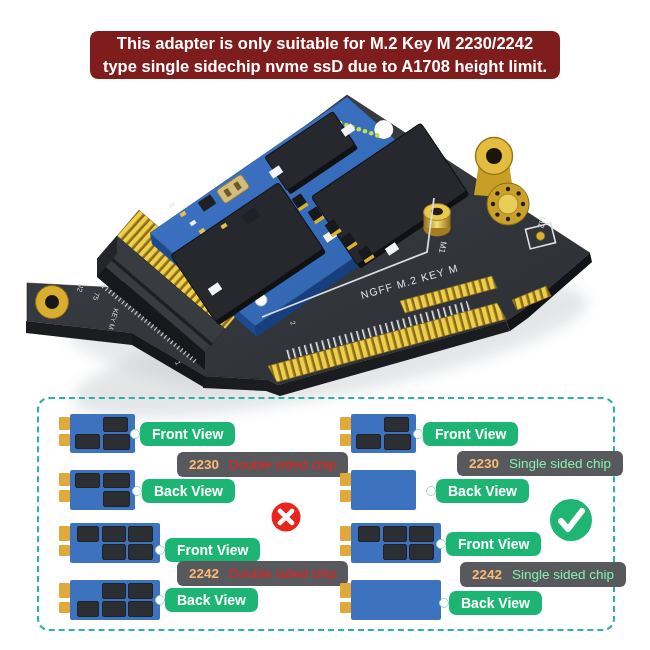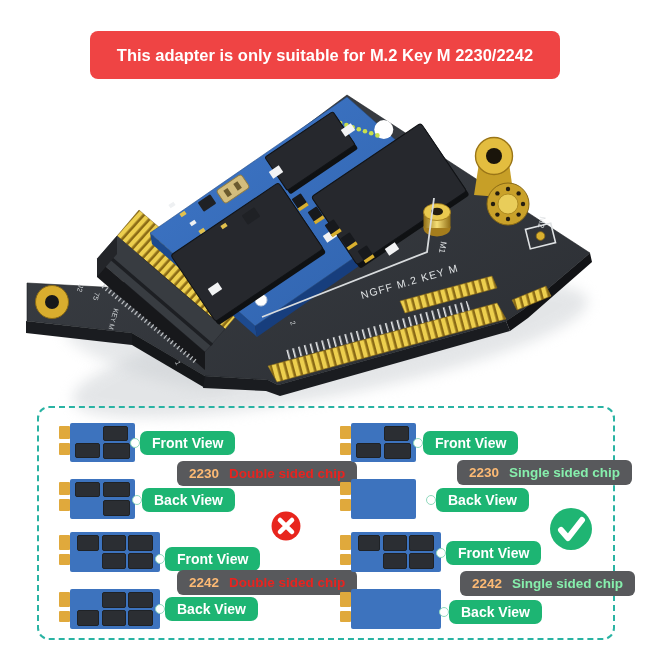--- a/index.html
+++ b/index.html
@@ -3,29 +3,29 @@
 <meta charset="utf-8">
 <style>
   html,body{margin:0;padding:0;}
   body{
     width:650px;height:650px;position:relative;background:#ffffff;overflow:hidden;
     font-family:"Liberation Sans","DejaVu Sans",sans-serif;
   }
   
   .banner{
     position:absolute;left:90px;top:31px;width:470px;height:48px;
-    background:#ef4444;border-radius:8px;color:#fff;
+    background:#7f1d1d;border-radius:8px;color:#fff;
     display:flex;flex-direction:column;align-items:center;justify-content:center;
     font-size:16.5px;font-weight:600;line-height:1.38;text-align:center;
   }
   
   .product-svg{position:absolute;left:0;top:0;width:650px;height:650px;}
   
   .panel{
-    position:absolute;left:37px;top:406px;width:578px;height:234px;
+    position:absolute;left:37px;top:397px;width:578px;height:234px;
     border:2.5px dashed #2ab3a3;border-radius:12px;box-sizing:border-box;text-align:right;
   }
   .abs{position:absolute;}
   .ssd-body{position:absolute;background:#3d73be;border-radius:2px;}
   .tab-seg{position:absolute;background:#e0a93c;border-radius:1px;}
   .chip{position:absolute;background:#2b2e33;border:1px solid #1f2226;border-radius:2px;box-sizing:border-box;}
   .pill{
     position:absolute;height:24px;background:#1db573;border-radius:7px;
     color:#fff;font-size:14px;font-weight:600;line-height:24px;
     padding:0 12px;white-space:nowrap;
@@ -33,30 +33,31 @@
   .pill::before{
     content:'';position:absolute;left:-10px;top:50%;margin-top:-5.5px;
     width:8px;height:8px;border-radius:50%;background:#fff;border:1.5px solid #8fd9bd;
   }
   .badge{
     position:absolute;height:25px;background:#58595c;border-radius:6px;
     display:flex;align-items:center;gap:10px;padding:0 12px;
     font-size:13.5px;white-space:nowrap;
   }
   .badge .size{color:#fdba74;font-weight:700;}
-  .badge .type{font-weight:700;}
+  .badge .type{font-weight:400;}
   .t-red{color:#e8231f;}
   .t-cyan{color:#86efac;}
   .mark{position:absolute;}
 </style>
 </head>
 <body>
 
 <div class="banner">
   <span>This adapter is only suitable for M.2 Key M 2230/2242</span>
+  <span>type single sidechip nvme ssD due to A1708 height limit.</span>
 </div>
 
 <svg class="product-svg" viewBox="0 0 650 650">
   <defs>
     <linearGradient id="boardG" x1="0" y1="0" x2="1" y2="1">
       <stop offset="0" stop-color="#3d4147"></stop>
         <stop offset="1" stop-color="#2b2e33"></stop>
     </linearGradient>
     <linearGradient id="blueG" x1="0" y1="0" x2="1" y2="1">
       <stop offset="0" stop-color="#3f77c8"></stop>

